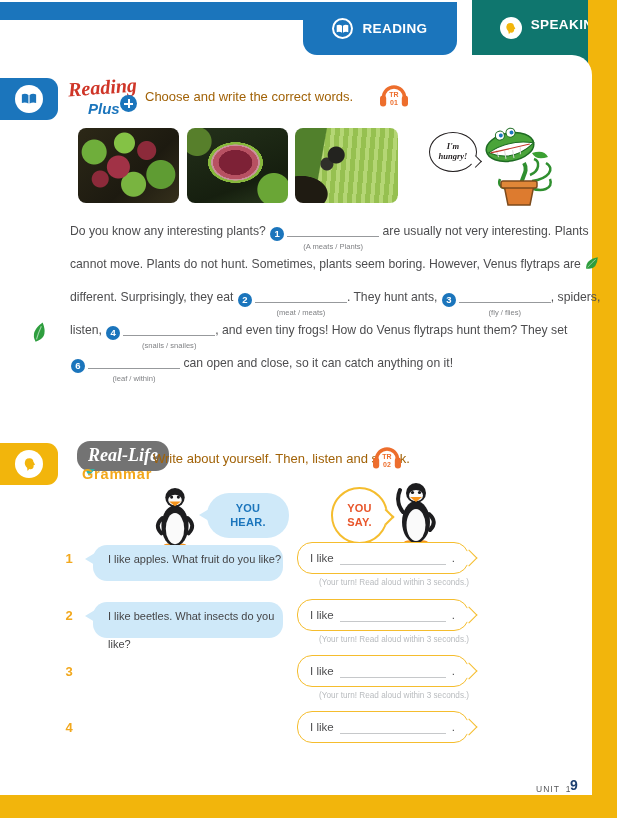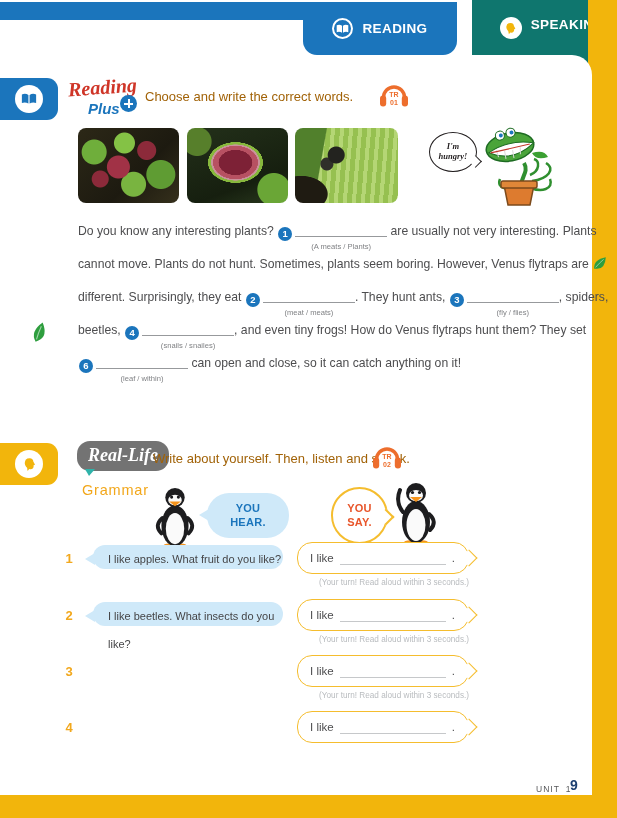--- a/index.html
+++ b/index.html
@@ -78,56 +78,56 @@
 
   
   .hungry { position:absolute; left:429px; top:132px; width:48px; height:40px; background:#fff;
     border:1.5px solid #231f20; border-radius:50%; display:flex; flex-direction:column; align-items:center; justify-content:center;
     font-family:"Liberation Serif", serif; font-style:italic; font-size:8.5px; font-weight:bold; color:#231f20; line-height:1.15; }
   .hungry::after { content:""; position:absolute; right:-4px; bottom:5px; width:8px; height:8px; background:#fff;
     border-right:1.5px solid #231f20; border-bottom:1.5px solid #231f20; transform:rotate(-45deg); }
   .mascot { position:absolute; left:480px; top:126px; width:88px; height:84px; }
 
   
-  .para { position:absolute; left:70px; top:222px; width:505px; font-size:12.2px; color:#4d4d4f;margin-left:8px; }
+  .para { position:absolute; left:70px; top:222px; width:505px; font-size:12.2px; color:#4d4d4f; }
   .pline { height:33px; line-height:19px; white-space:nowrap; }
   .pnum { display:inline-block; width:14px; height:14px; background:#1b75bc; color:#fff; border-radius:50%;
     font-size:9.5px; font-weight:bold; text-align:center; line-height:14px; margin:0 3px 0 1px; vertical-align:-2px; }
   .pblank { display:inline-block; position:relative; width:92px; border-bottom:1.2px solid #97999c; height:12px; vertical-align:-2px; }
   .phint { position:absolute; top:12px; left:50%; transform:translateX(-50%); font-size:7.6px; color:#808285; white-space:nowrap; }
   .leaf { display:inline-block; vertical-align:-3px; color:#2e9e3e; }
   .leaf svg { display:block; }
   .leaf-l4 { position:absolute; left:30px; top:322px; color:#2e9e3e; transform:rotate(-25deg); }
   .leaf-lg { color:#1d7a34; }
 
   
   .rl-bubble { position:absolute; left:77px; top:441px; background:#737373; color:#fff; border-radius:13px;
     padding:4px 11px 5px; font-family:"Liberation Serif", serif; font-style:italic; font-weight:bold; font-size:18px; }
   .rl-bubble::after { content:""; position:absolute; left:8px; bottom:-5px; width:0; height:0;
     border-left:4px solid transparent; border-right:6px solid transparent; border-top:7px solid #2fb3aa; }
-  .grammar { position:absolute; left:82px; top:466px; font-weight:normal; font-size:14.5px; color:#f2a71b; letter-spacing:.8px;margin-top:16px; }
+  .grammar { position:absolute; left:82px; top:466px; font-weight:bold; font-size:14.5px; color:#f2a71b; letter-spacing:.8px; }
 
   
   .penguin { position:absolute; }
   .penguin-left { left:152px; top:485px; width:46px; height:64px; }
   .penguin-right { left:393px; top:480px; width:46px; height:66px; }
   .you-hear { position:absolute; left:207px; top:493px; width:82px; height:45px; background:#cfe9f9; border-radius:22px;
     display:flex; flex-direction:column; align-items:center; justify-content:center; color:#1b75bc; font-weight:bold;
     font-size:11px; line-height:1.2; letter-spacing:.3px; }
   .you-hear::before { content:""; position:absolute; left:-8px; top:16px; width:0; height:0;
     border-top:6px solid transparent; border-bottom:6px solid transparent; border-right:10px solid #cfe9f9; }
   .you-say { position:absolute; left:331px; top:487px; width:57px; height:57px; background:#fff; border:2px solid #f5bd2e;
     border-radius:50%; display:flex; flex-direction:column; align-items:center; justify-content:center; color:#e8552a;
     font-weight:bold; font-size:11px; line-height:1.2; letter-spacing:.3px; }
   .you-say::after { content:""; position:absolute; right:-6px; top:22px; width:10px; height:10px; background:#fff;
     border-top:2px solid #f5bd2e; border-right:2px solid #f5bd2e; transform:rotate(45deg); }
 
   
   .rownum { position:absolute; left:60px; width:18px; text-align:center; font-weight:bold; font-size:13px; color:#f2a81d; }
-  .qbubble { position:absolute; left:93px; width:190px; height:24px; background:#cfe9f9; border-radius:14px;
+  .qbubble { position:absolute; left:93px; width:190px; height:36px; background:#cfe9f9; border-radius:14px;
     font-size:11px; color:#454547; line-height:28px; padding-left:15px; }
   .qbubble::before { content:""; position:absolute; left:-8px; top:8px; width:0; height:0;
     border-top:6px solid transparent; border-bottom:6px solid transparent; border-right:10px solid #cfe9f9; }
   .abubble { position:absolute; left:297px; width:172px; height:32px; background:#fff; border:1.8px solid #f5bd2e;
     border-radius:15px; display:flex; align-items:center; padding:0 13px 0 12px; }
   .abubble::after { content:""; position:absolute; right:-6.5px; top:9px; width:11px; height:11px; background:#fff;
     border-top:1.8px solid #f5bd2e; border-right:1.8px solid #f5bd2e; transform:rotate(45deg); }
   .ans-prefix, .ans-period { font-size:11.5px; color:#4d4d4f; }
   .ans-blank { flex:1; border-bottom:1px solid #c6c8ca; align-self:flex-end; margin:0 6px 8px; }
   .ahint { position:absolute; left:299px; width:170px; text-align:right; font-size:8.2px; color:#b9bcbf; white-space:nowrap; }
@@ -225,21 +225,21 @@
           <path d="M5 17 Q10 11 16 6" stroke="rgba(255,255,255,.55)" stroke-width="1.2" fill="none"></path>
         </svg>
     </span>
     <div class="para">
       <div class="pline"><span>Do you know any interesting plants? </span><span class="pnum">1</span><span class="pblank"><span class="phint">(A meats / Plants)</span></span><span> are usually not very interesting. Plants</span></div>
       <div class="pline"><span>cannot move. Plants do not hunt. Sometimes, plants seem boring. However, Venus flytraps are </span><span class="leaf"><svg width="16" height="16" viewBox="0 0 22 22">
               <path d="M3 19 Q2 6 19 3 Q18 19 7 19 Q5 19 3 19 Z" fill="currentColor"></path>
               <path d="M5 17 Q10 11 16 6" stroke="rgba(255,255,255,.55)" stroke-width="1.2" fill="none"></path>
             </svg></span></div>
       <div class="pline"><span>different. Surprisingly, they eat </span><span class="pnum">2</span><span class="pblank"><span class="phint">(meat / meats)</span></span><span>. They hunt ants, </span><span class="pnum">3</span><span class="pblank"><span class="phint">(fly / flies)</span></span><span>, spiders,</span></div>
-      <div class="pline"><span>beetles, </span><span class="pnum">4</span><span class="pblank"><span class="phint">(snails / snailes)</span></span><span>, and even tiny frogs! How do Venus flytraps hunt them? They set</span></div>
+      <div class="pline"><span>listen, </span><span class="pnum">4</span><span class="pblank"><span class="phint">(snails / snailes)</span></span><span>, and even tiny frogs! How do Venus flytraps hunt them? They set</span></div>
       <div class="pline"><span class="pnum">6</span><span class="pblank"><span class="phint">(leaf / within)</span></span><span> can open and close, so it can catch anything on it!</span></div>
     </div>
 
     <div class="side-tab yellow">
       <span class="circle">
         <svg width="17" height="17" viewBox="0 0 24 24">
             <path d="M9 3.5 Q17 1.5 17.5 8 L19.5 11.5 Q20 12.3 19 12.6 L17.8 13 Q18.5 19.5 11.5 18.5 L9.5 21 Q8.6 19 8.8 17 Q4.5 13 5.5 8.5 Q6 4.5 9 3.5 Z" fill="currentColor"></path>
           </svg>
       </span>
     </div>

